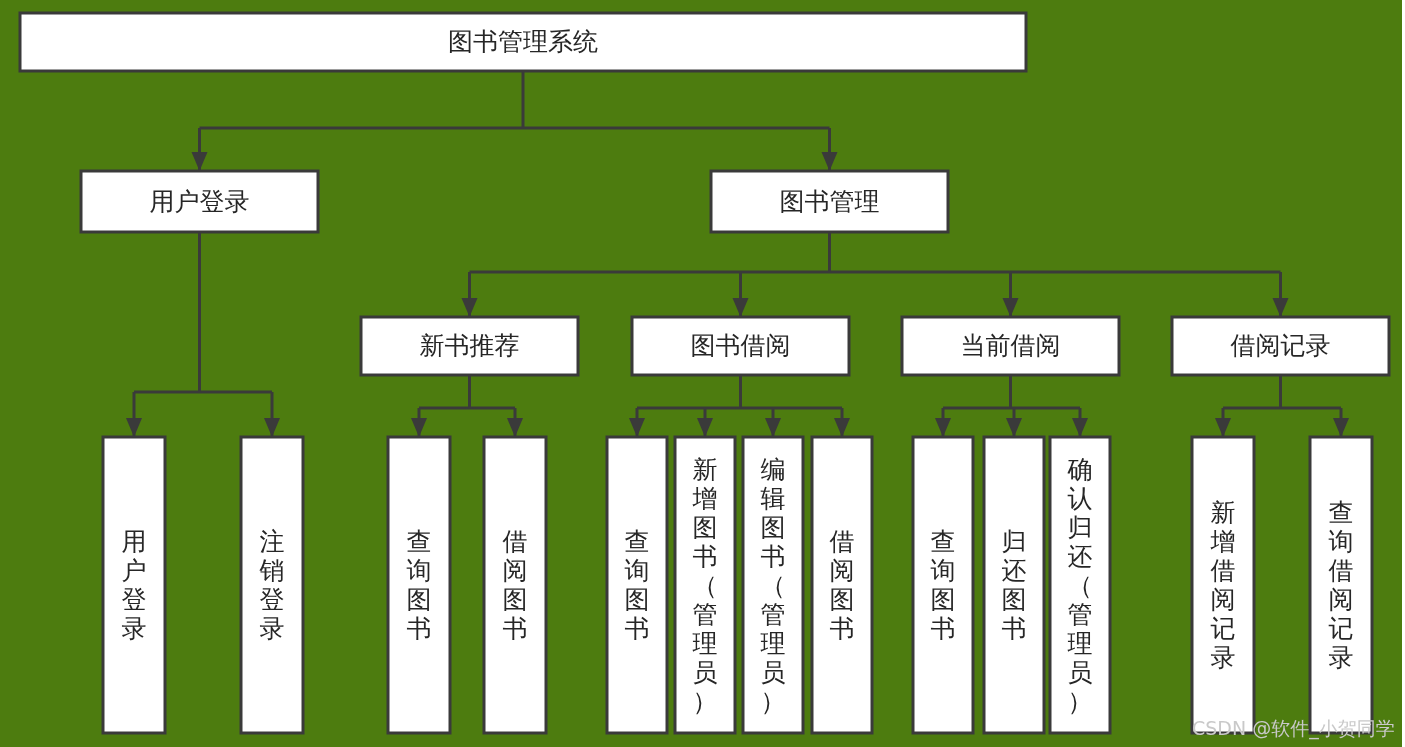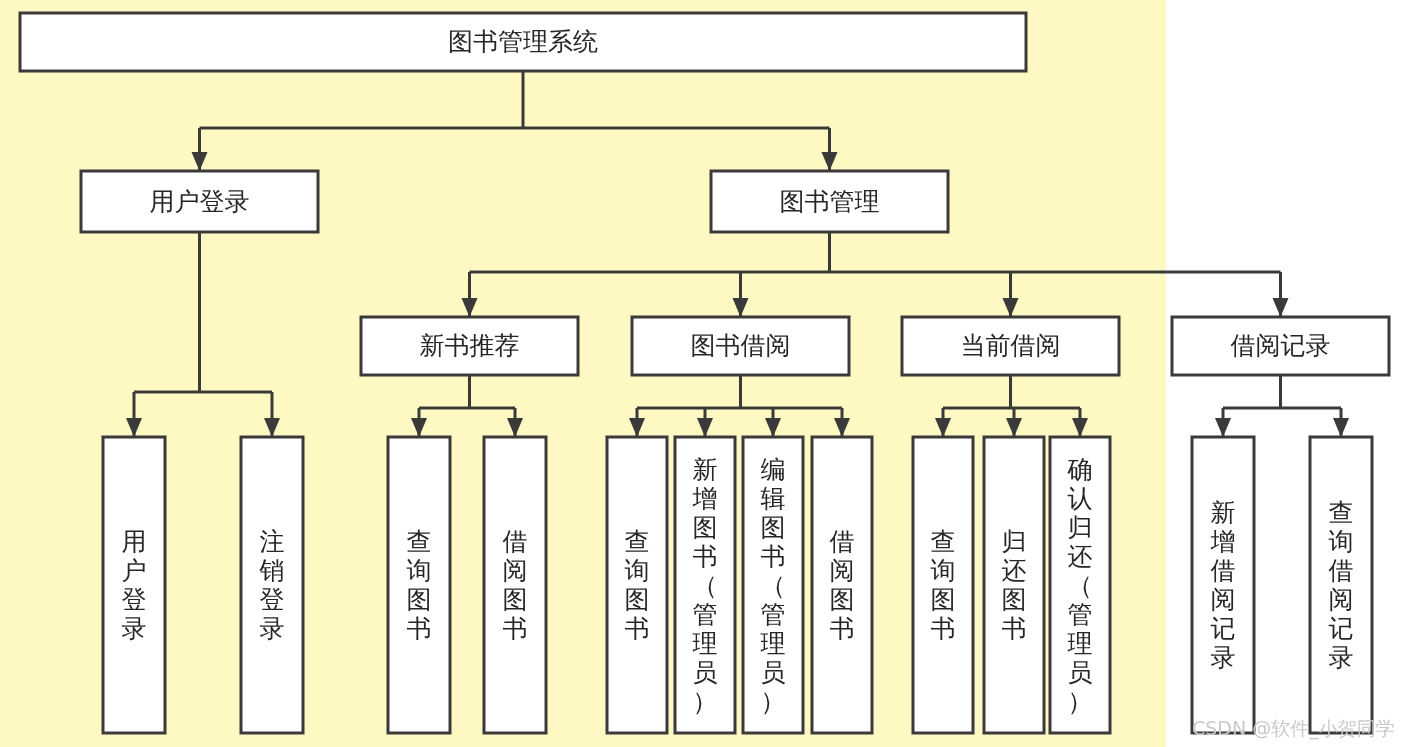--- a/index.html
+++ b/index.html
@@ -1,20 +1,20 @@
 <!DOCTYPE html>
 <html><head>
 <meta charset="utf-8">
 <style>
   html,body{margin:0;padding:0;background:#ffffff;}
   body{
     width:1405px;height:747px;overflow:hidden;
     font-family:"DejaVu Sans","Liberation Sans",sans-serif;
   }
-  #diagram-root{position:relative;width:1166px;height:747px;background:#fef9c3;text-align:center;}
+  #diagram-root{position:relative;width:1402px;height:747px;background:#4d7c0f;text-align:center;}
   svg#flow{position:absolute;left:0;top:0;width:1405px;height:747px;}
 
   .node-box{fill:#ffffff;stroke:#3a3a3a;stroke-width:3;}
   .node-label{
     fill:#262626;font-family:"DejaVu Sans","Liberation Sans",sans-serif;
     font-size:25px;text-anchor:middle;dominant-baseline:middle;
   }
   .node-label-v{
     fill:#262626;font-family:"DejaVu Sans","Liberation Sans",sans-serif;
     font-size:25px;text-anchor:middle;

